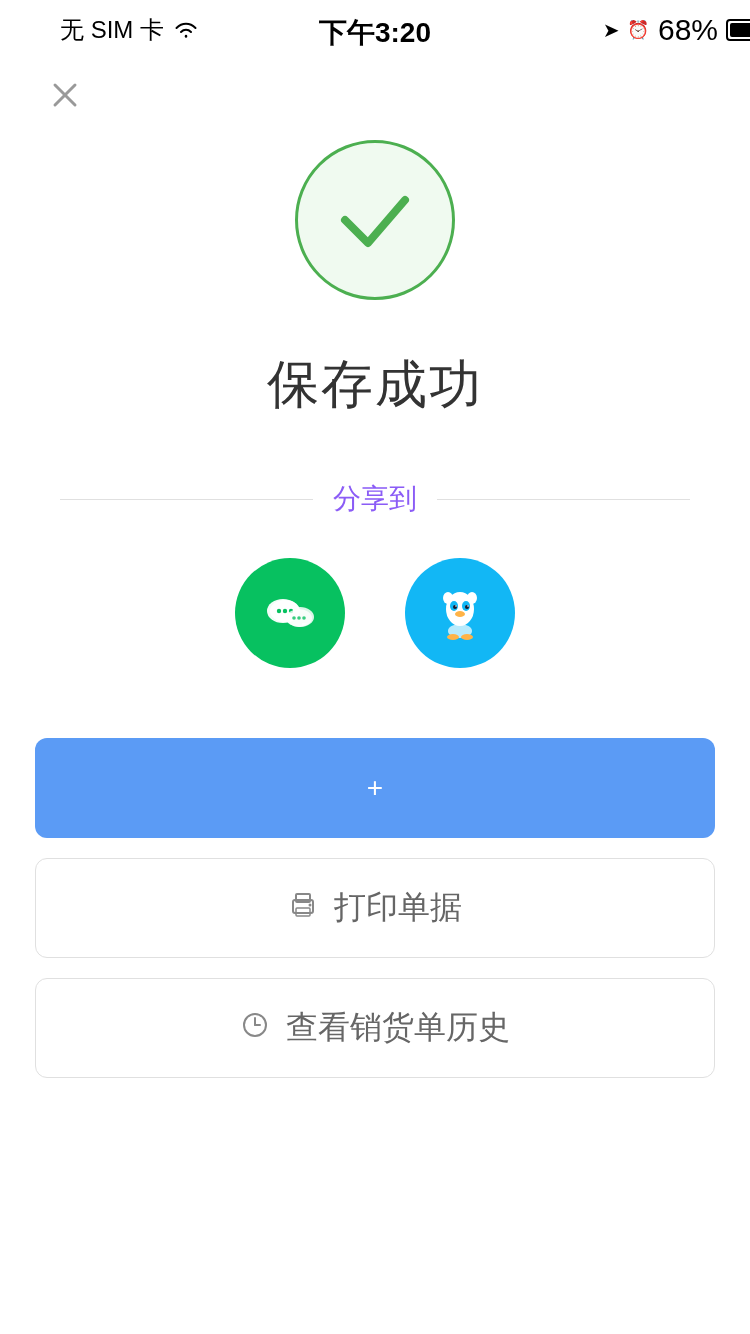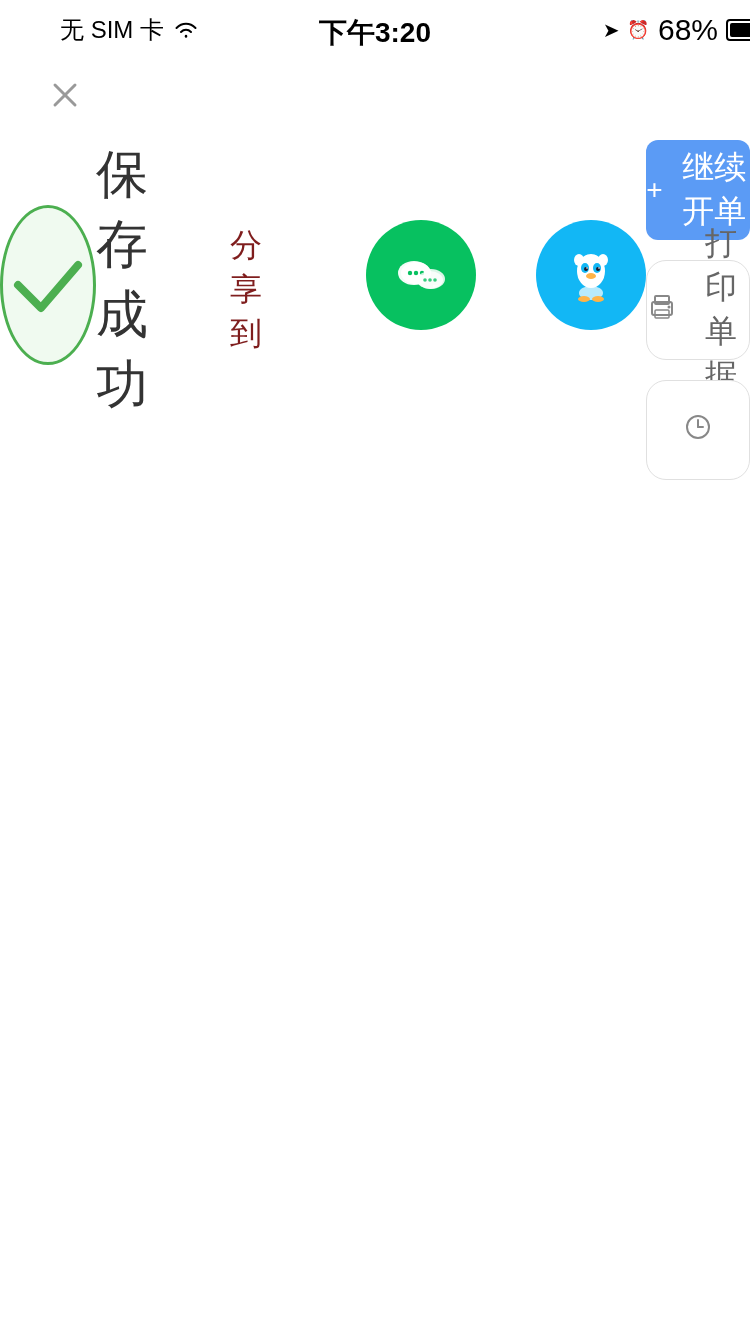--- a/index.html
+++ b/index.html
@@ -106,21 +106,21 @@
     }
 
     .close-btn svg {
       width: 36px;
       height: 36px;
     }
 
     
     .main-content {
       display: flex;
-      flex-direction: row;
+      flex-direction: column;
       align-items: center;
       padding-top: 80px;
     }
 
     
     .success-circle {
       width: 160px;
       height: 160px;
       border-radius: 50%;
       border: 3px solid #4CAF50;
@@ -155,22 +155,22 @@
     }
 
     .share-divider .line {
       flex: 1;
       height: 1px;
       background: #e0e0e0;
     }
 
     .share-divider .share-text {
       padding: 0 20px;
-      font-size: 32px;
-      color: #7f1d1d;
+      font-size: 28px;
+      color: #8b5cf6;
     }
 
     
     .share-icons {
       display: flex;
       gap: 60px;
       margin-bottom: 70px;
     }
 
     .share-icon-btn {
@@ -213,21 +213,21 @@
       font-size: 32px;
       color: #ffffff;
       font-weight: 400;
     }
 
     .btn-secondary {
       width: 100%;
       height: 100px;
       background: #ffffff;
       border: 1px solid #e0e0e0;
-      border-radius: 20px;
+      border-radius: 12px;
       display: flex;
       align-items: center;
       justify-content: center;
       gap: 16px;
       cursor: pointer;
       font-size: 32px;
       color: #666666;
       font-weight: 400;
     }
 
@@ -334,21 +334,20 @@
         <ellipse cx="25" cy="56" rx="6" ry="3" fill="#FFB347"></ellipse>
         <ellipse cx="39" cy="56" rx="6" ry="3" fill="#FFB347"></ellipse>
       </svg>
     </div>
   </div>
 
   <div class="action-buttons">
 
     <button class="btn-primary">
       <span class="btn-icon">+</span>
-      <span>继续开单</span>
     </button>
 
     <button class="btn-secondary">
       <span class="btn-icon">
         <svg width="30" height="30" viewBox="0 0 30 30" fill="none" xmlns="http://www.w3.org/2000/svg">
           <rect x="5" y="10" width="20" height="13" rx="2" fill="none" stroke="#888" stroke-width="2"></rect>
           <rect x="8" y="4" width="14" height="8" rx="1" fill="none" stroke="#888" stroke-width="2"></rect>
           <rect x="8" y="18" width="14" height="8" rx="1" fill="none" stroke="#888" stroke-width="1.5"></rect>
           <circle cx="22" cy="15" r="1.5" fill="#888"></circle>
         </svg>
@@ -357,17 +356,18 @@
     </button>
 
     <button class="btn-secondary">
       <span class="btn-icon">
         <svg width="30" height="30" viewBox="0 0 30 30" fill="none" xmlns="http://www.w3.org/2000/svg">
           <circle cx="15" cy="15" r="11" fill="none" stroke="#888" stroke-width="2"></circle>
           <line x1="15" y1="15" x2="15" y2="8" stroke="#888" stroke-width="2" stroke-linecap="round"></line>
           <line x1="15" y1="15" x2="20" y2="15" stroke="#888" stroke-width="2" stroke-linecap="round"></line>
         </svg>
       </span>
+      <span>查看销货单历史</span>
     </button>
 
   </div>
 
 </div>
 
 </body></html>

